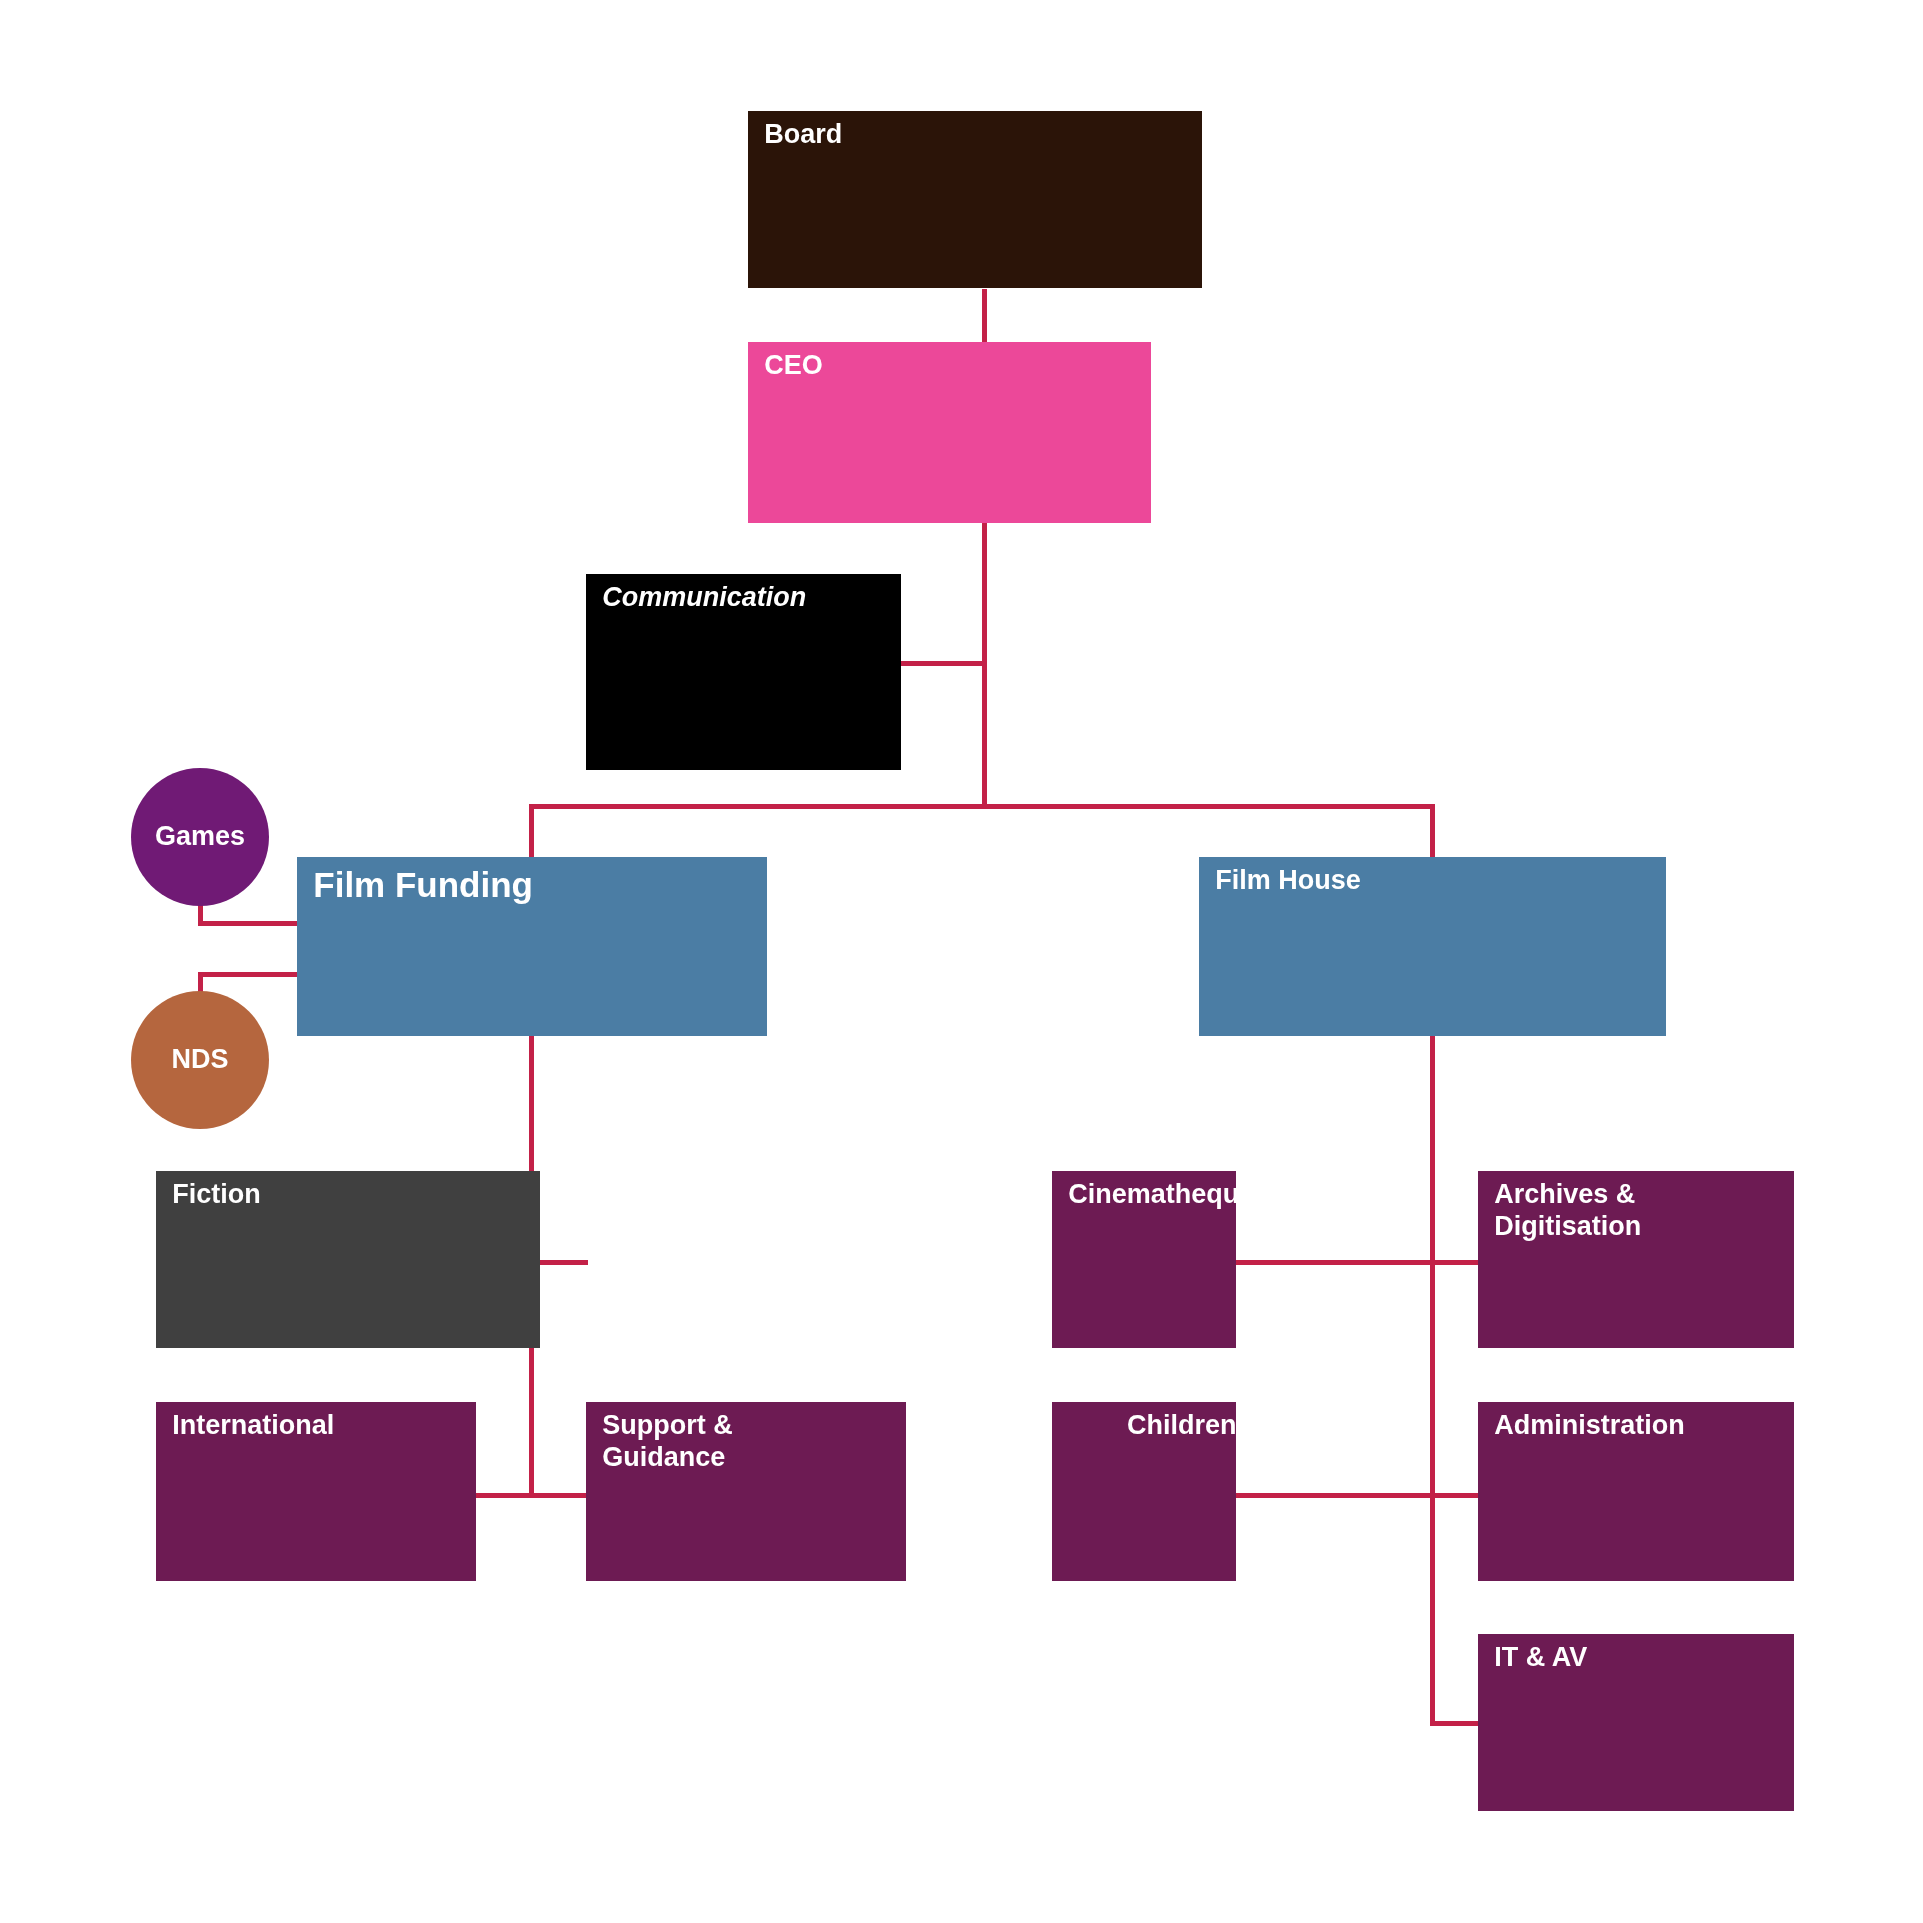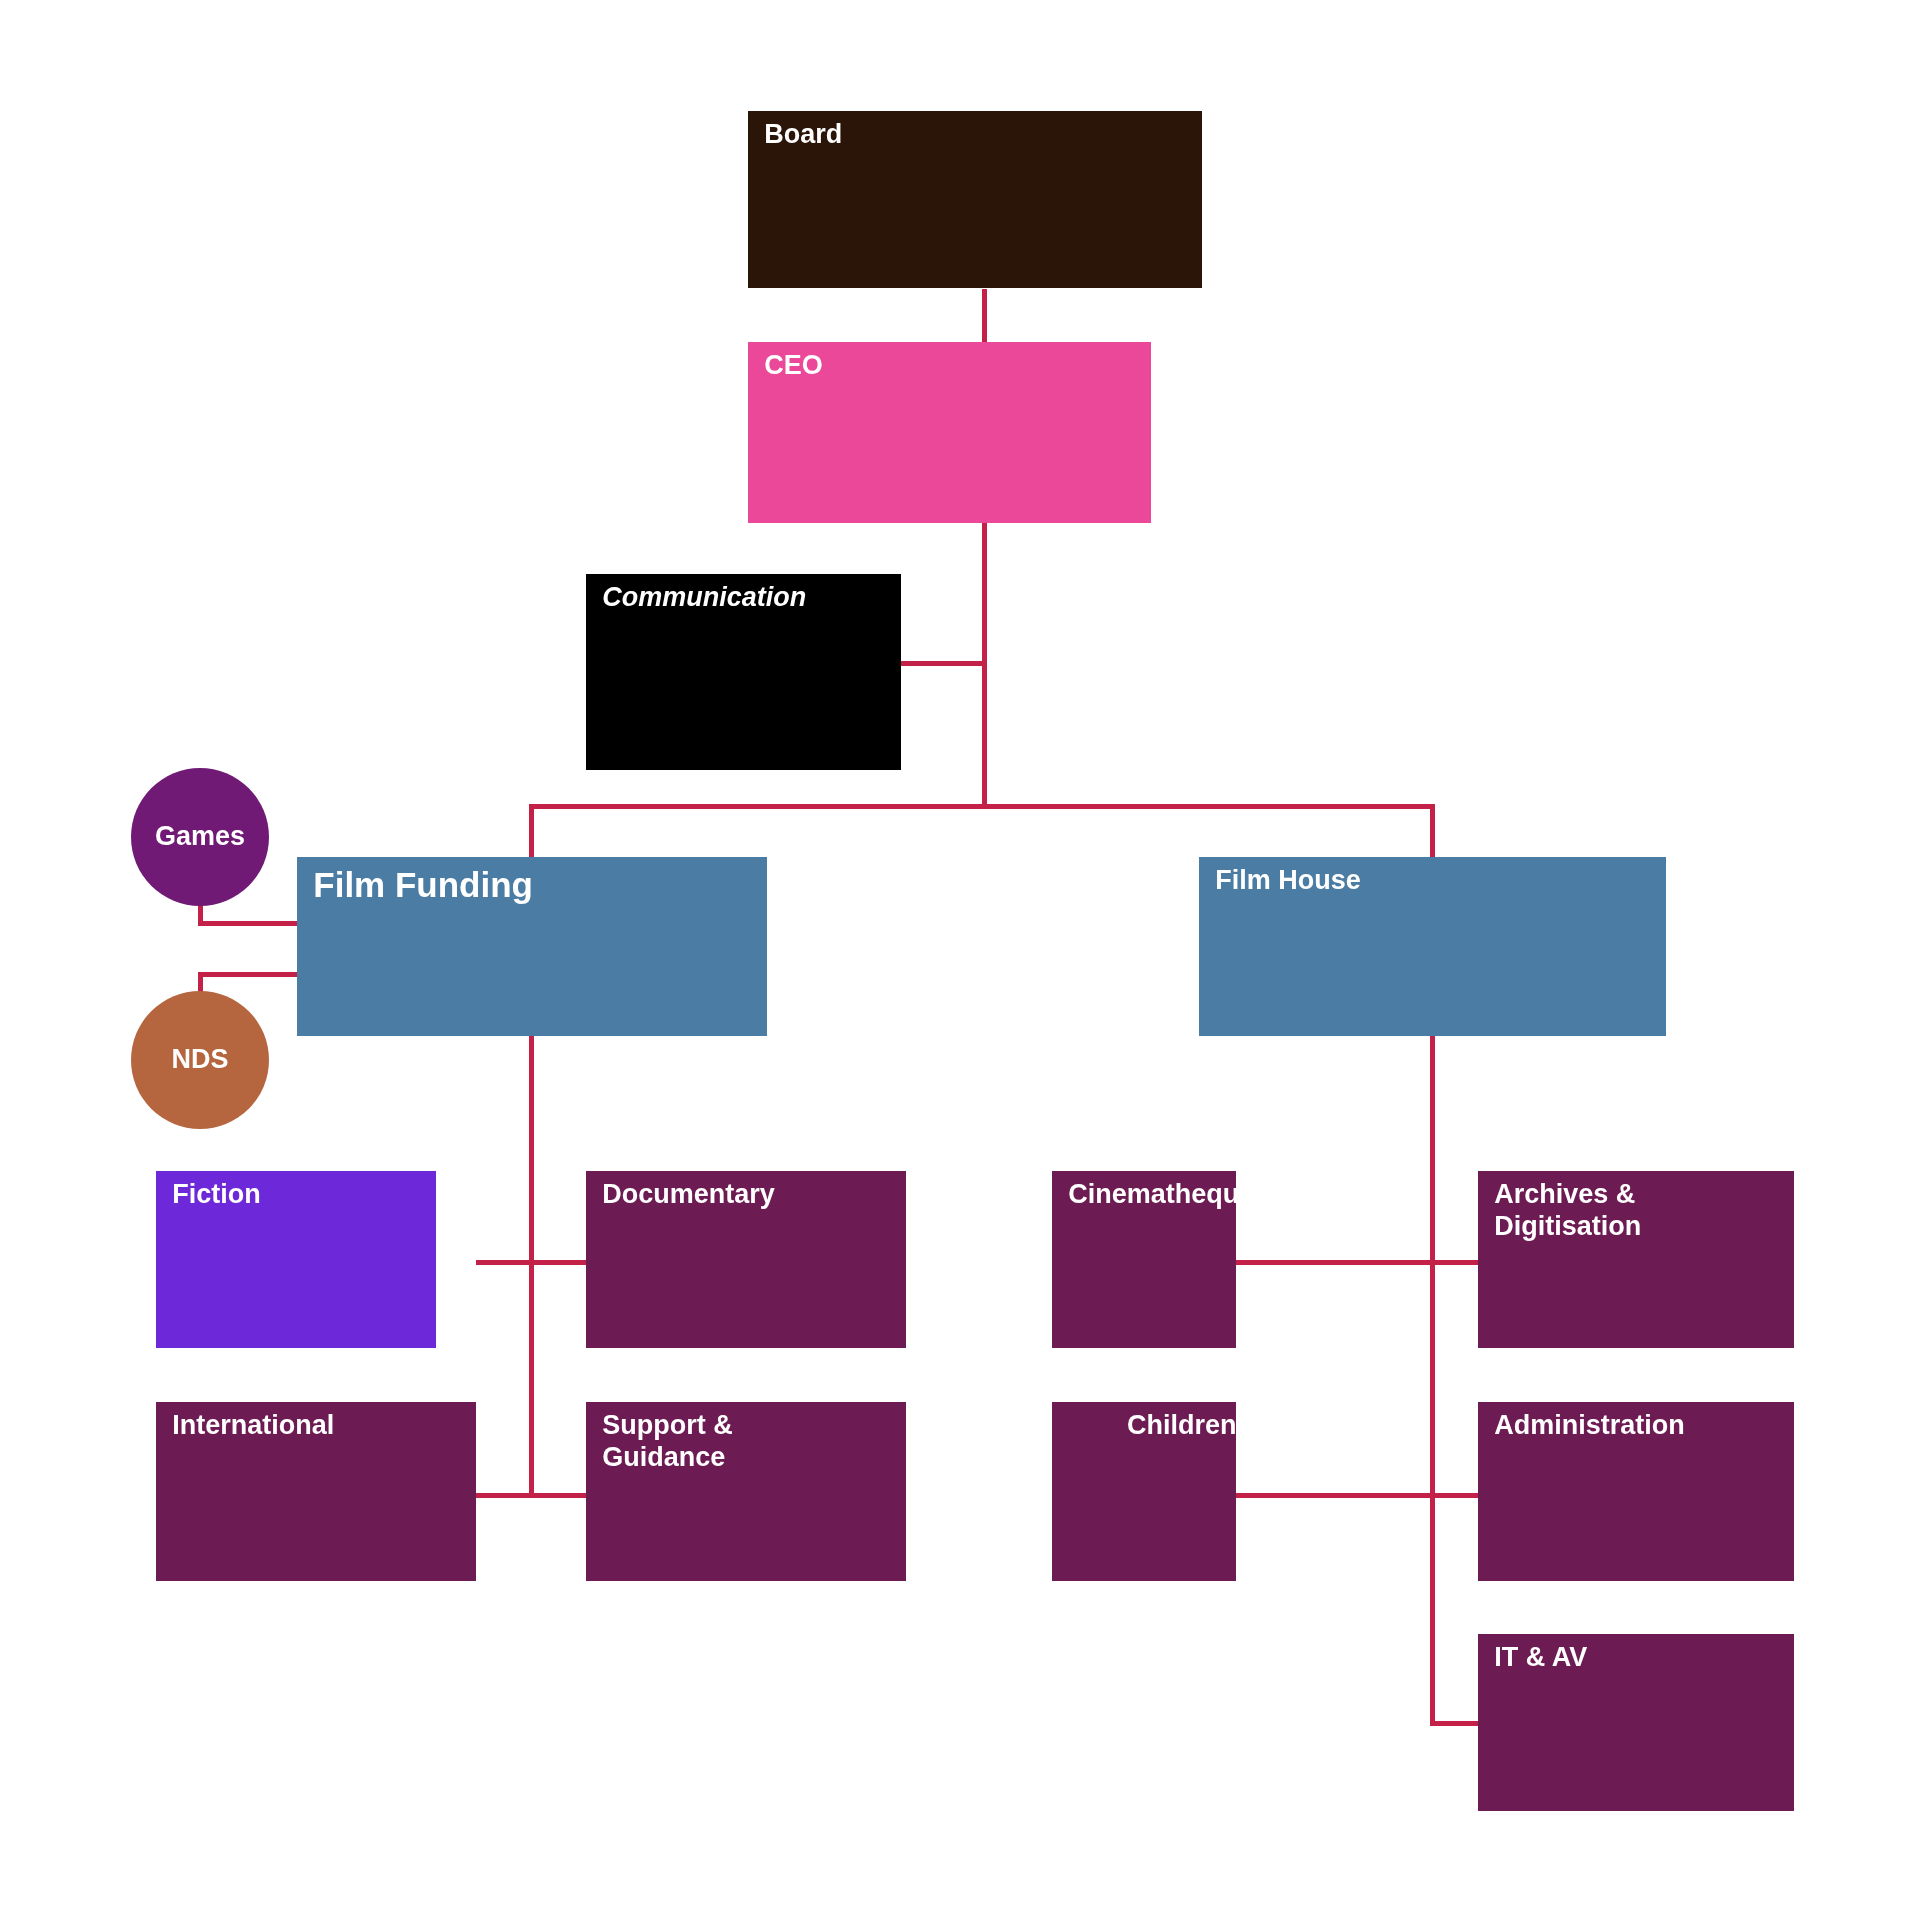--- a/index.html
+++ b/index.html
@@ -106,27 +106,24 @@
   </div>
 
   <div class="node box" style="left:297px; top:857px; width:470px; height:179px; background:#4b7da4;">
     <span class="node-label" style="font-size:35px;">Film Funding</span>
   </div>
 
   <div class="node box" style="left:1199px; top:857px; width:467px; height:179px; background:#4b7da4;">
     <span class="node-label" style="font-size:27px;">Film House</span>
   </div>
 
-  <div class="node box" style="left:156px; top:1171px; width:280px; height:177px; background:#6d28d9;">
+  <div class="node box" style="left:156px; top:1171px; width:384px; height:177px; background:#404040;">
     <span class="node-label" style="font-size:27px;">Fiction</span>
   </div>
 
-  <div class="node box" style="left:586px; top:1171px; width:320px; height:177px; background:#6d1b53;">
-    <span class="node-label" style="font-size:27px;">Documentary</span>
-  </div>
 
   <div class="node box" style="left:156px; top:1402px; width:320px; height:179px; background:#6d1b53;">
     <span class="node-label" style="font-size:27px;">International</span>
   </div>
 
   <div class="node box" style="left:586px; top:1402px; width:320px; height:179px; background:#6d1b53;">
     <span class="node-label" style="font-size:27px; max-width:181px;">Support &amp; Guidance</span>
   </div>
 
   <div class="node box" style="left:1052px; top:1171px; width:184px; height:177px; background:#6d1b53;">

